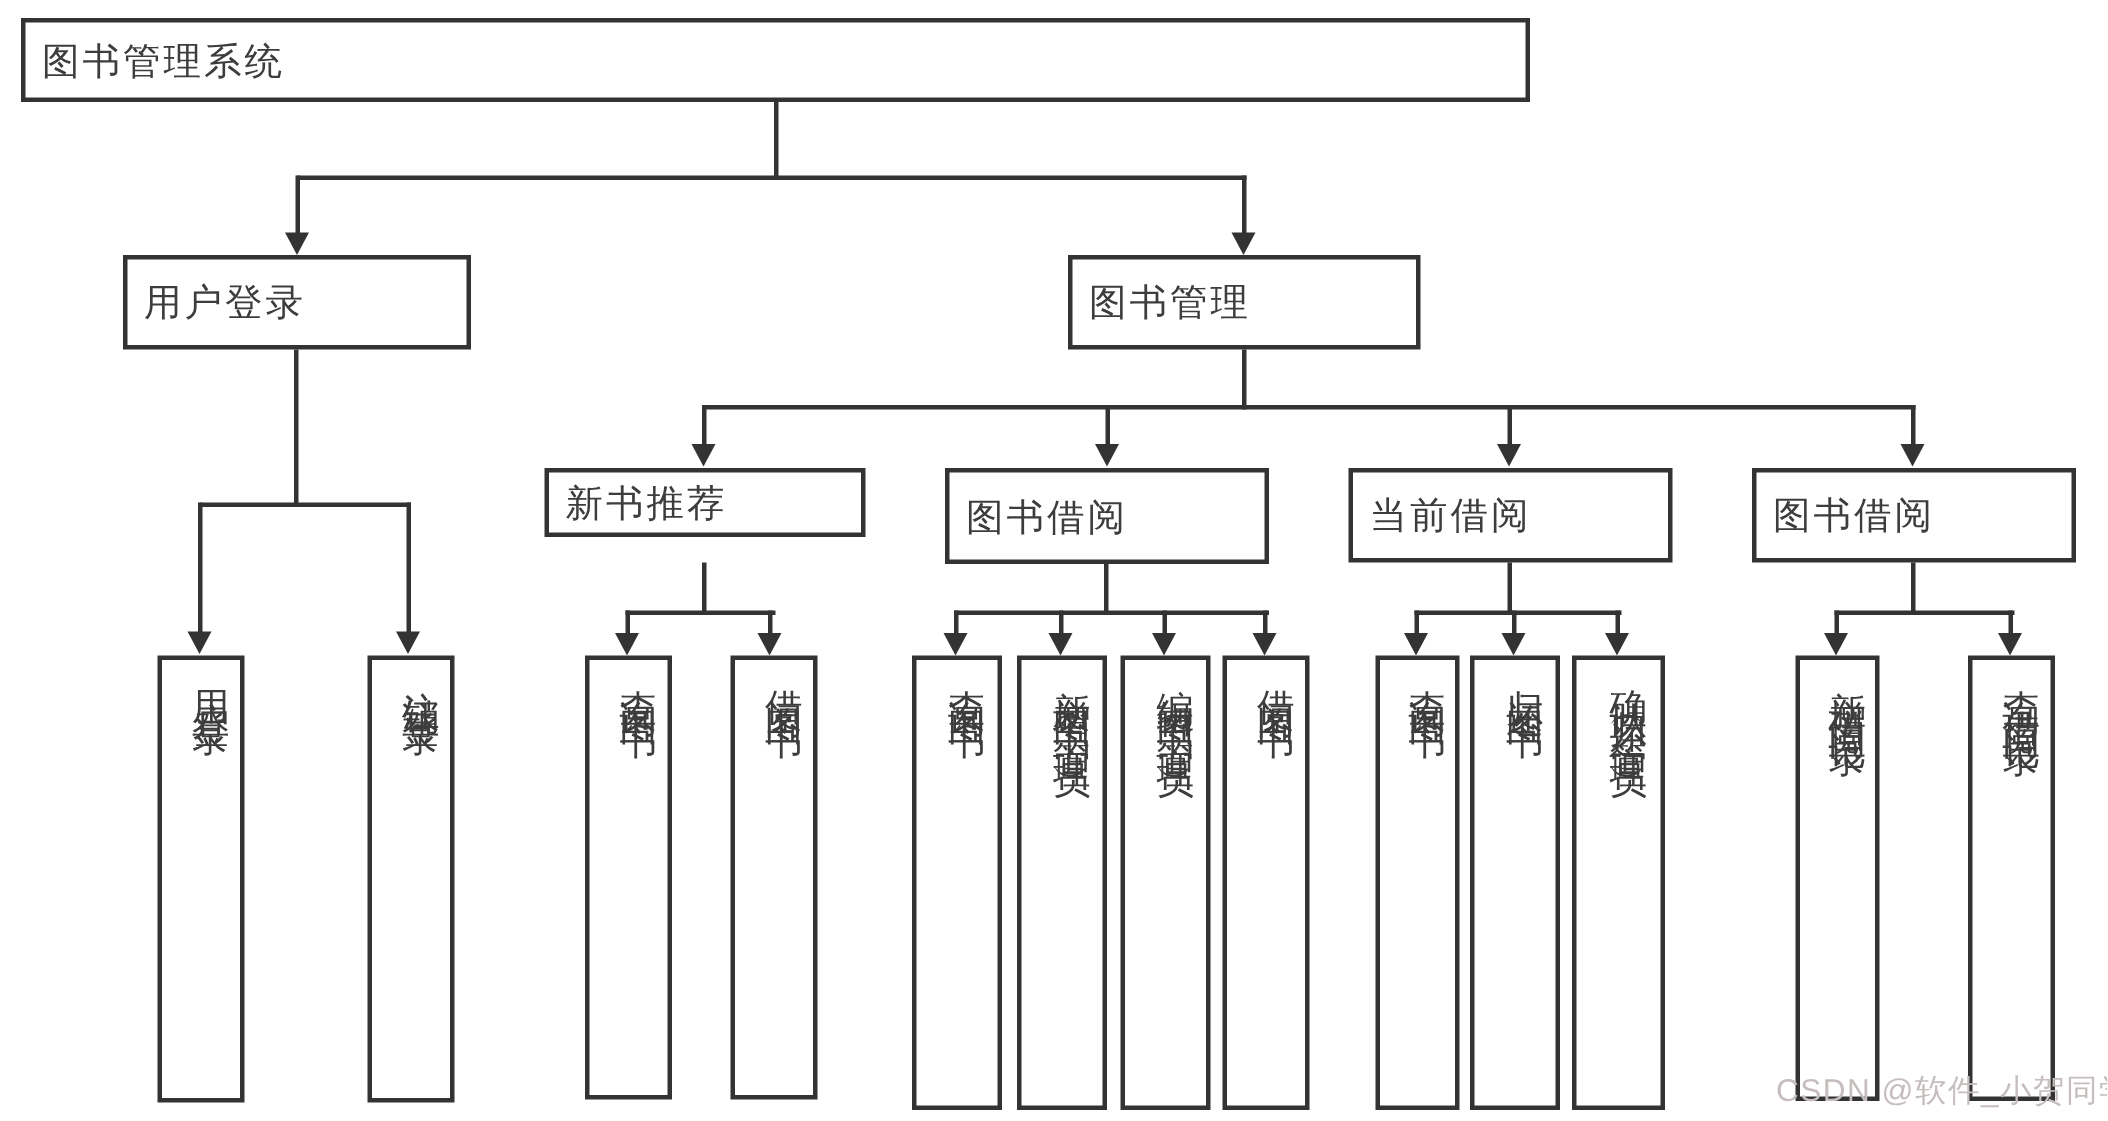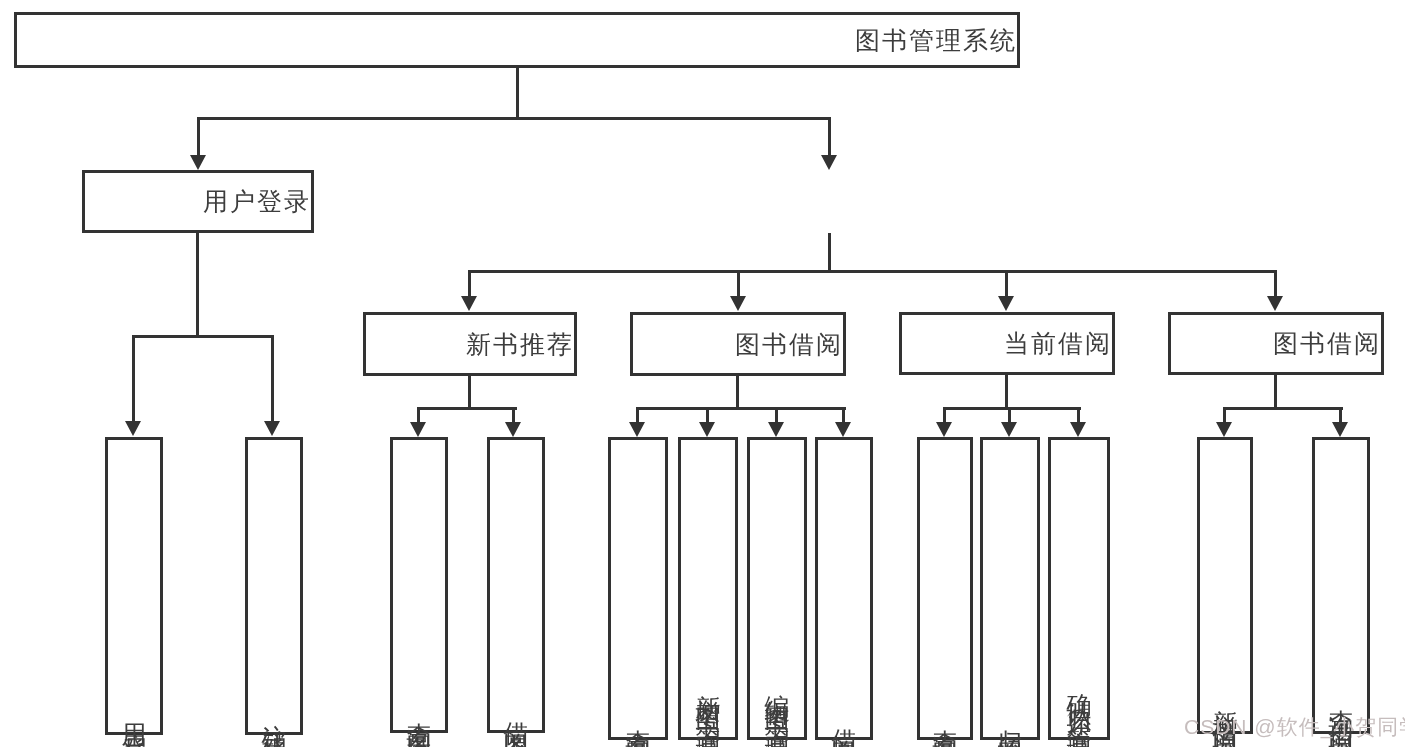--- a/index.html
+++ b/index.html
@@ -2,21 +2,21 @@
 <html><head>
 <meta charset="utf-8">
 <style>
   html,body{margin:0;padding:0;background:#ffffff;}
   #canvas{
     position:relative;width:1405px;height:747px;background:#ffffff;
     font-family:"Liberation Sans","DejaVu Sans",sans-serif;overflow:hidden;
   }
   .box{
     position:absolute;box-sizing:border-box;border:3px solid #333333;background:#ffffff;
-    display:flex;align-items:center;justify-content:flex-end;color:#3d3d3d;
+    display:flex;align-items:center;justify-content:flex-start;color:#3d3d3d;padding-left:11px;
   }
   .hbox{font-size:25px;letter-spacing:2px;white-space:nowrap;}
   .vbox{
     writing-mode:vertical-rl;text-orientation:mixed;
     font-size:25px;letter-spacing:7px;line-height:1;
   }
   .vline{position:absolute;width:3px;background:#333333;}
   .hline{position:absolute;height:3px;background:#333333;}
   .ah{
     position:absolute;width:0;height:0;
@@ -40,40 +40,43 @@
   <div class="vline" style="left:516px;top:68px;height:50px;"></div>
   <div class="hline" style="left:198px;top:117px;width:633px;"></div>
   <div class="vline" style="left:197px;top:117px;height:40px;"></div>
   <div class="ah" style="left:190px;top:155px;"></div>
   <div class="vline" style="left:828px;top:117px;height:40px;"></div>
   <div class="ah" style="left:821px;top:155px;"></div>
 
   <div class="box hbox" style="left:82px;top:170px;width:232px;height:63px;">
     <span>用户登录</span>
   </div>
+  <div class="box hbox" style="left:712px;top:170px;width:235px;height:63px;">
+    <span>图书管理</span>
+  </div>
 
   <div class="vline" style="left:196px;top:233px;height:104px;"></div>
   <div class="hline" style="left:133px;top:335px;width:141px;"></div>
   <div class="vline" style="left:132px;top:335px;height:88px;"></div>
   <div class="ah" style="left:125px;top:421px;"></div>
   <div class="vline" style="left:271px;top:335px;height:88px;"></div>
   <div class="ah" style="left:264px;top:421px;"></div>
 
   <div class="vline" style="left:828px;top:233px;height:40px;"></div>
   <div class="hline" style="left:469px;top:270px;width:808px;"></div>
   <div class="vline" style="left:468px;top:270px;height:26px;"></div>
   <div class="ah" style="left:461px;top:296px;"></div>
   <div class="vline" style="left:737px;top:270px;height:26px;"></div>
   <div class="ah" style="left:730px;top:296px;"></div>
   <div class="vline" style="left:1005px;top:270px;height:26px;"></div>
   <div class="ah" style="left:998px;top:296px;"></div>
   <div class="vline" style="left:1274px;top:270px;height:26px;"></div>
   <div class="ah" style="left:1267px;top:296px;"></div>
 
-  <div class="box hbox" style="left:363px;top:312px;width:214px;height:64px;">
+  <div class="box hbox" style="left:363px;top:312px;width:214px;height:46px;">
     <span>新书推荐</span>
   </div>
   <div class="box hbox" style="left:630px;top:312px;width:216px;height:64px;">
     <span>图书借阅</span>
   </div>
   <div class="box hbox" style="left:899px;top:312px;width:216px;height:63px;font-family:Liberation Serif, serif;">
     <span>当前借阅</span>
   </div>
   <div class="box hbox" style="left:1168px;top:312px;width:216px;height:63px;">
     <span>图书借阅</span>

